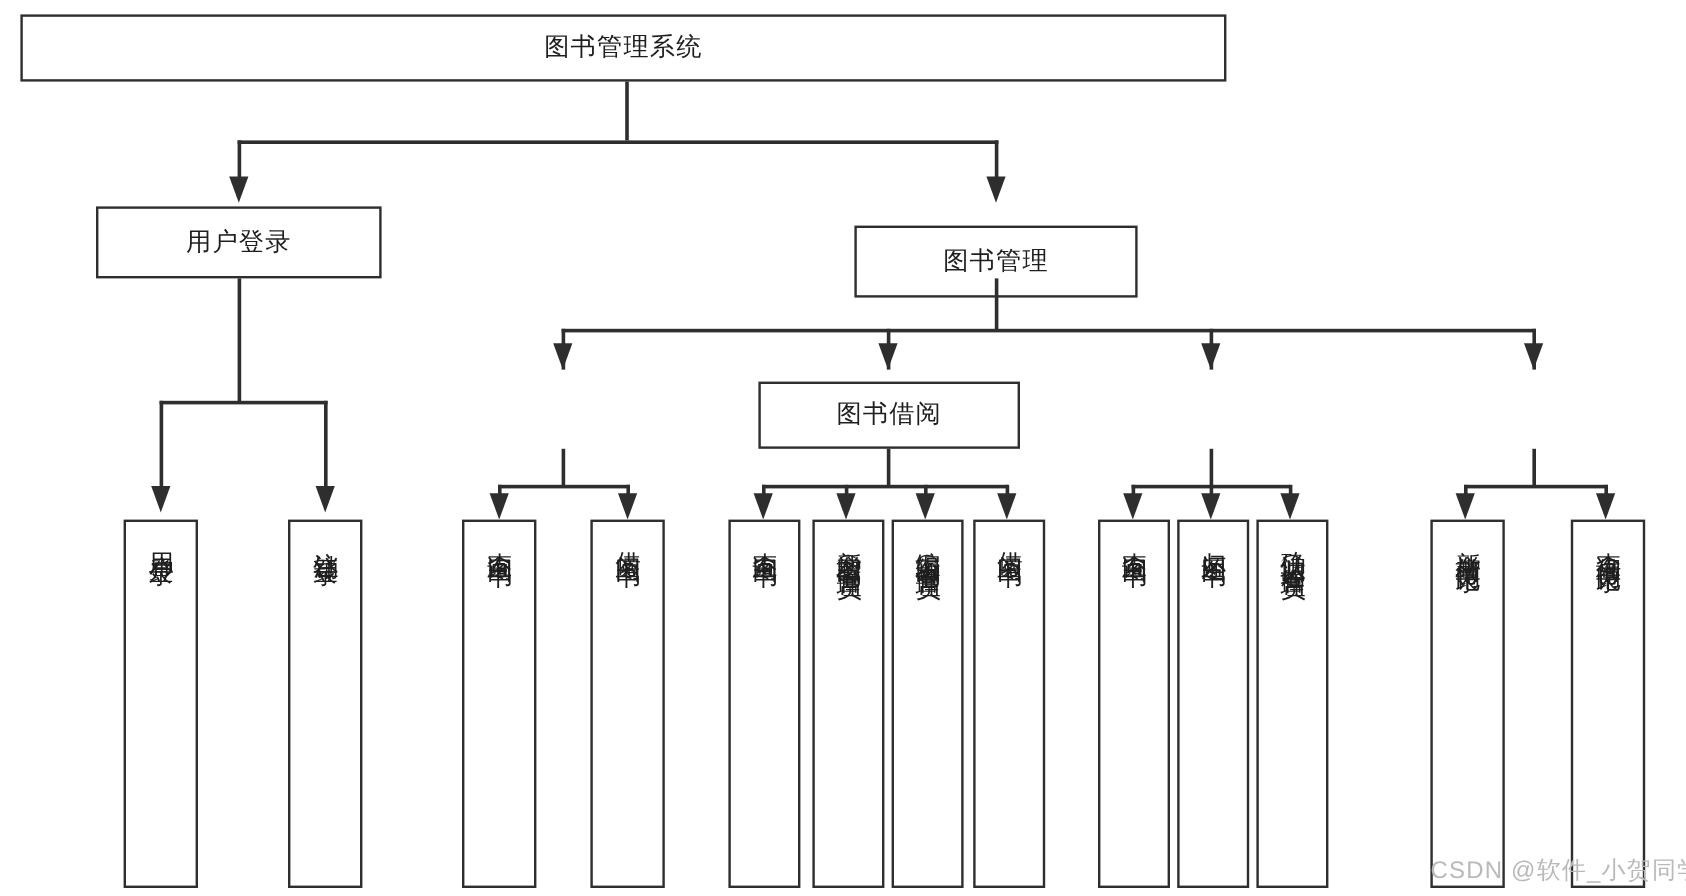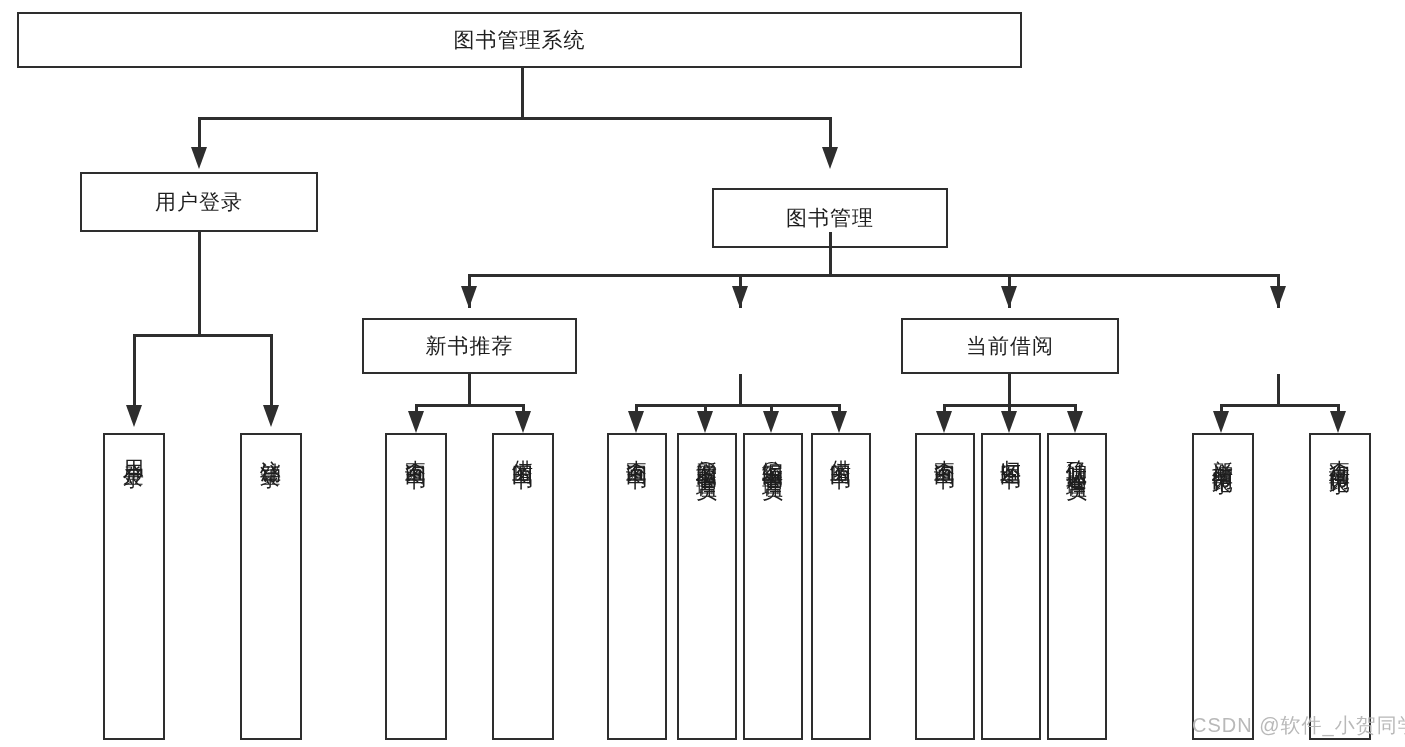--- a/index.html
+++ b/index.html
@@ -102,25 +102,22 @@
   <div class="hline" style="left:468px;top:274px;width:812px;height:3px;"></div>
   <div class="vline" style="left:468px;top:274px;width:3px;height:34px;"></div>
   <div class="arrow" style="left:461px;top:286px;"></div>
   <div class="vline" style="left:739px;top:274px;width:3px;height:34px;"></div>
   <div class="arrow" style="left:732px;top:286px;"></div>
   <div class="vline" style="left:1008px;top:274px;width:3px;height:34px;"></div>
   <div class="arrow" style="left:1001px;top:286px;"></div>
   <div class="vline" style="left:1277px;top:274px;width:3px;height:34px;"></div>
   <div class="arrow" style="left:1270px;top:286px;"></div>
 
-  <div class="node" style="left:362px;top:318px;width:215px;height:56px;">
-    <span class="label">新书推荐</span>
-  </div>
-  <div class="node" style="left:901px;top:318px;width:218px;height:56px;">
-    <span class="label">当前借阅</span>
+  <div class="node" style="left:632px;top:318px;width:218px;height:56px;">
+    <span class="label">图书借阅</span>
   </div>
 
   <div class="vline" style="left:468px;top:374px;width:3px;height:32px;"></div>
   <div class="hline" style="left:415px;top:404px;width:110px;height:3px;"></div>
   <div class="vline" style="left:415px;top:404px;width:3px;height:14px;"></div>
   <div class="arrow" style="left:408px;top:411px;"></div>
   <div class="vline" style="left:522px;top:404px;width:3px;height:14px;"></div>
   <div class="arrow" style="left:515px;top:411px;"></div>
 
   <div class="vline" style="left:739px;top:374px;width:3px;height:32px;"></div>

